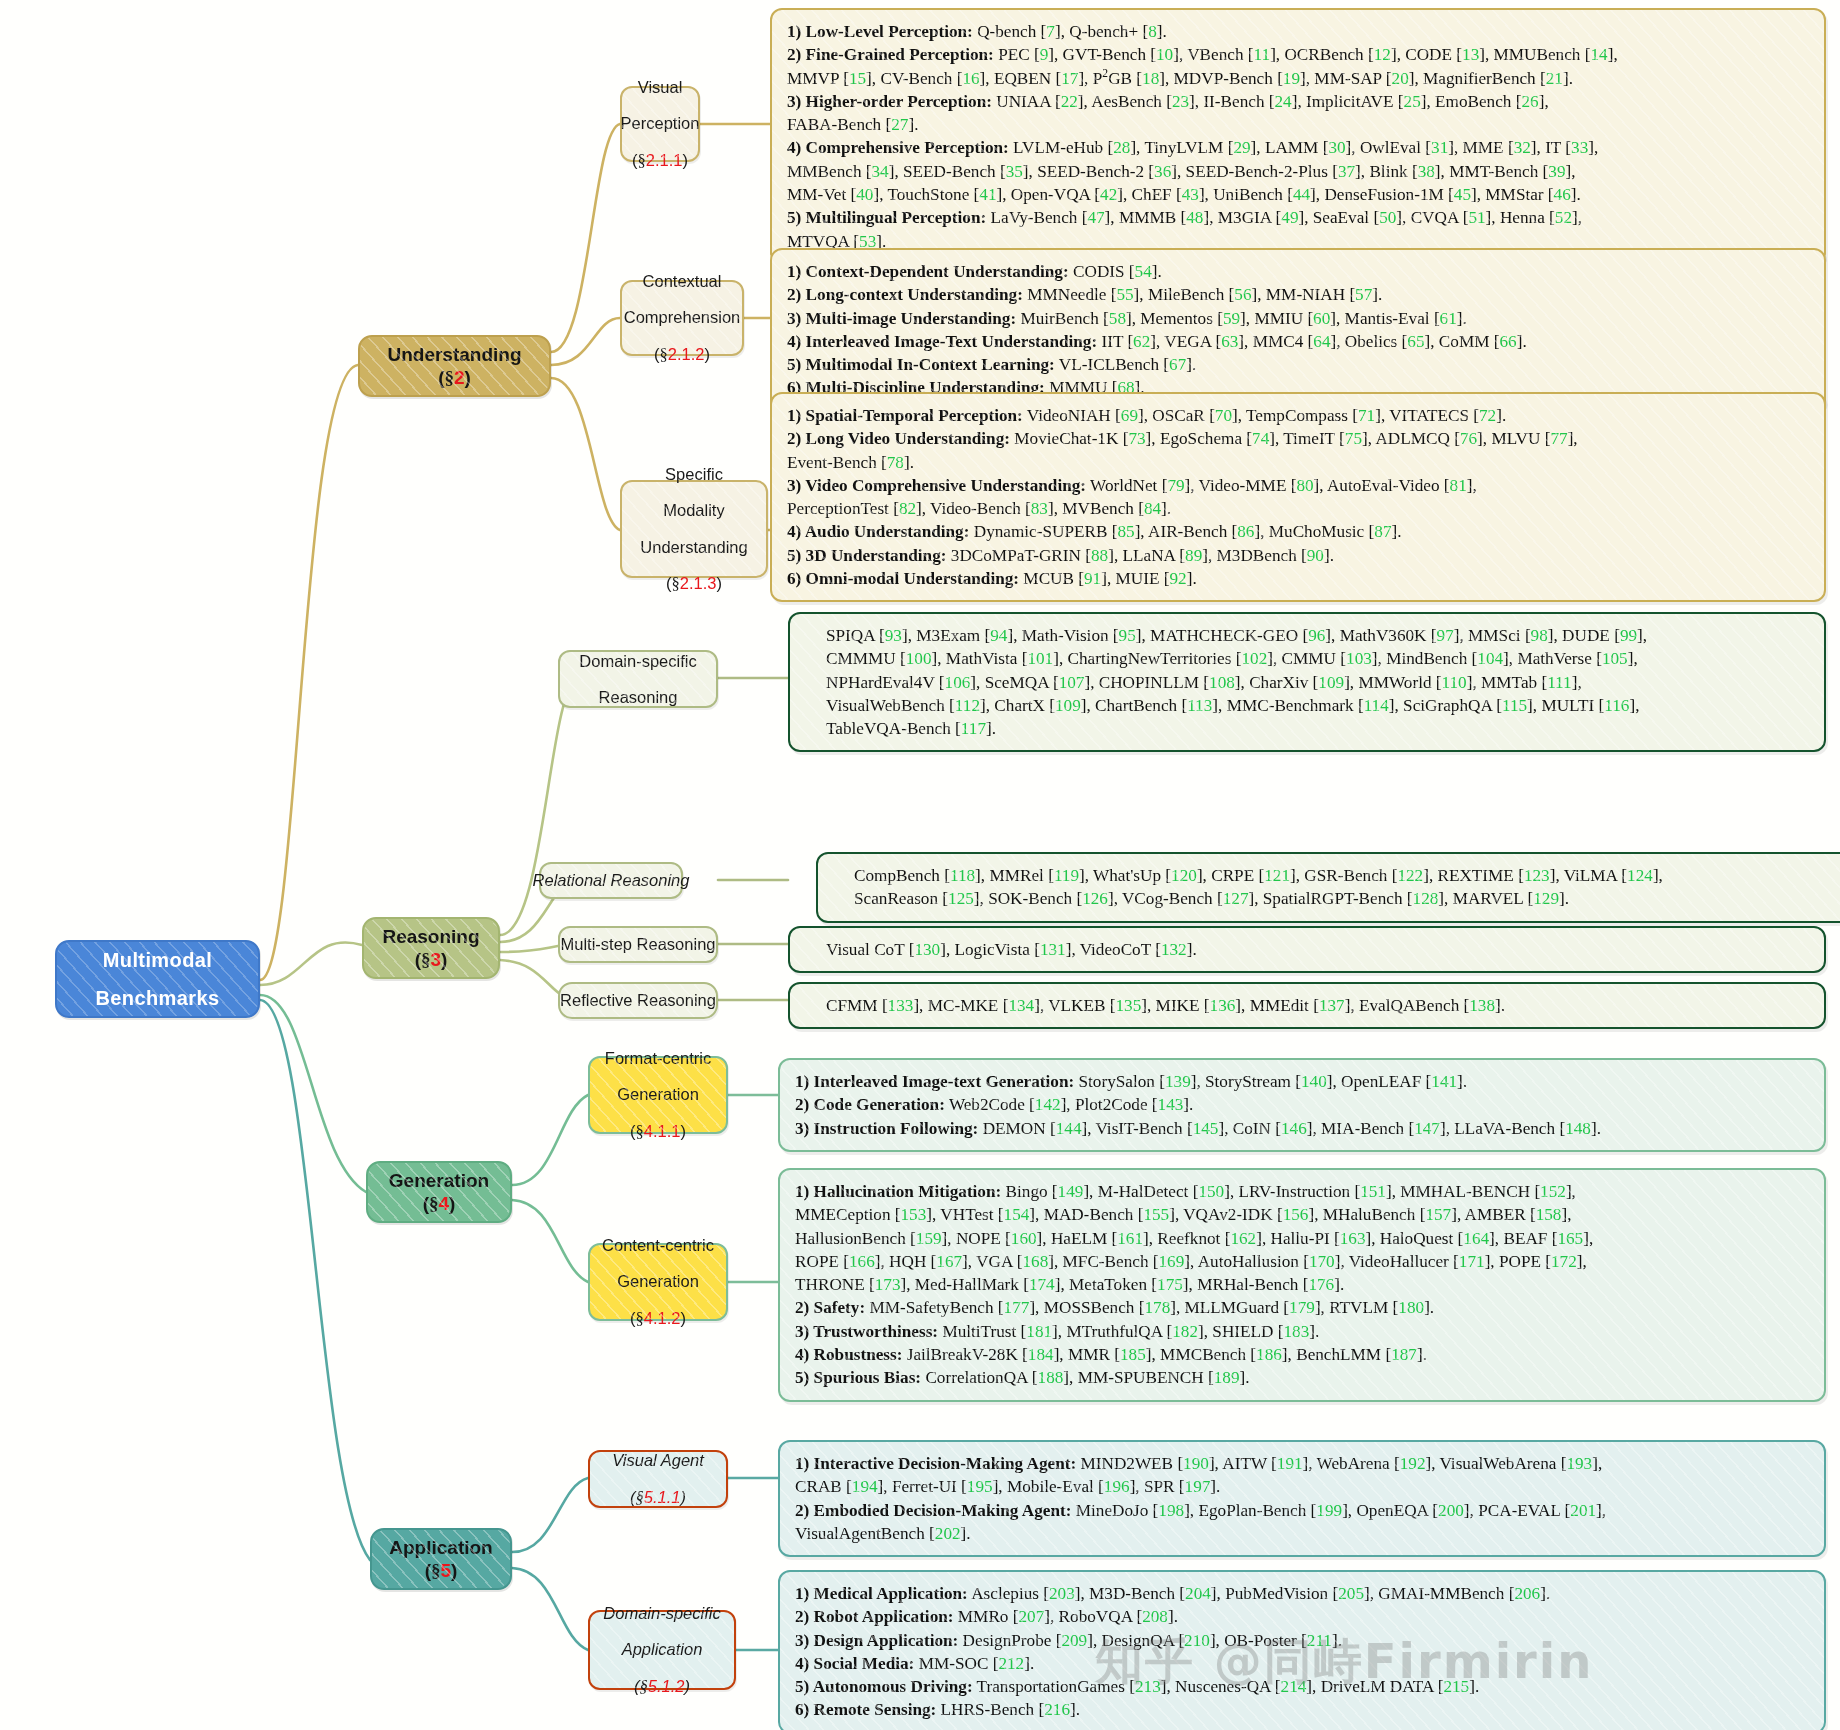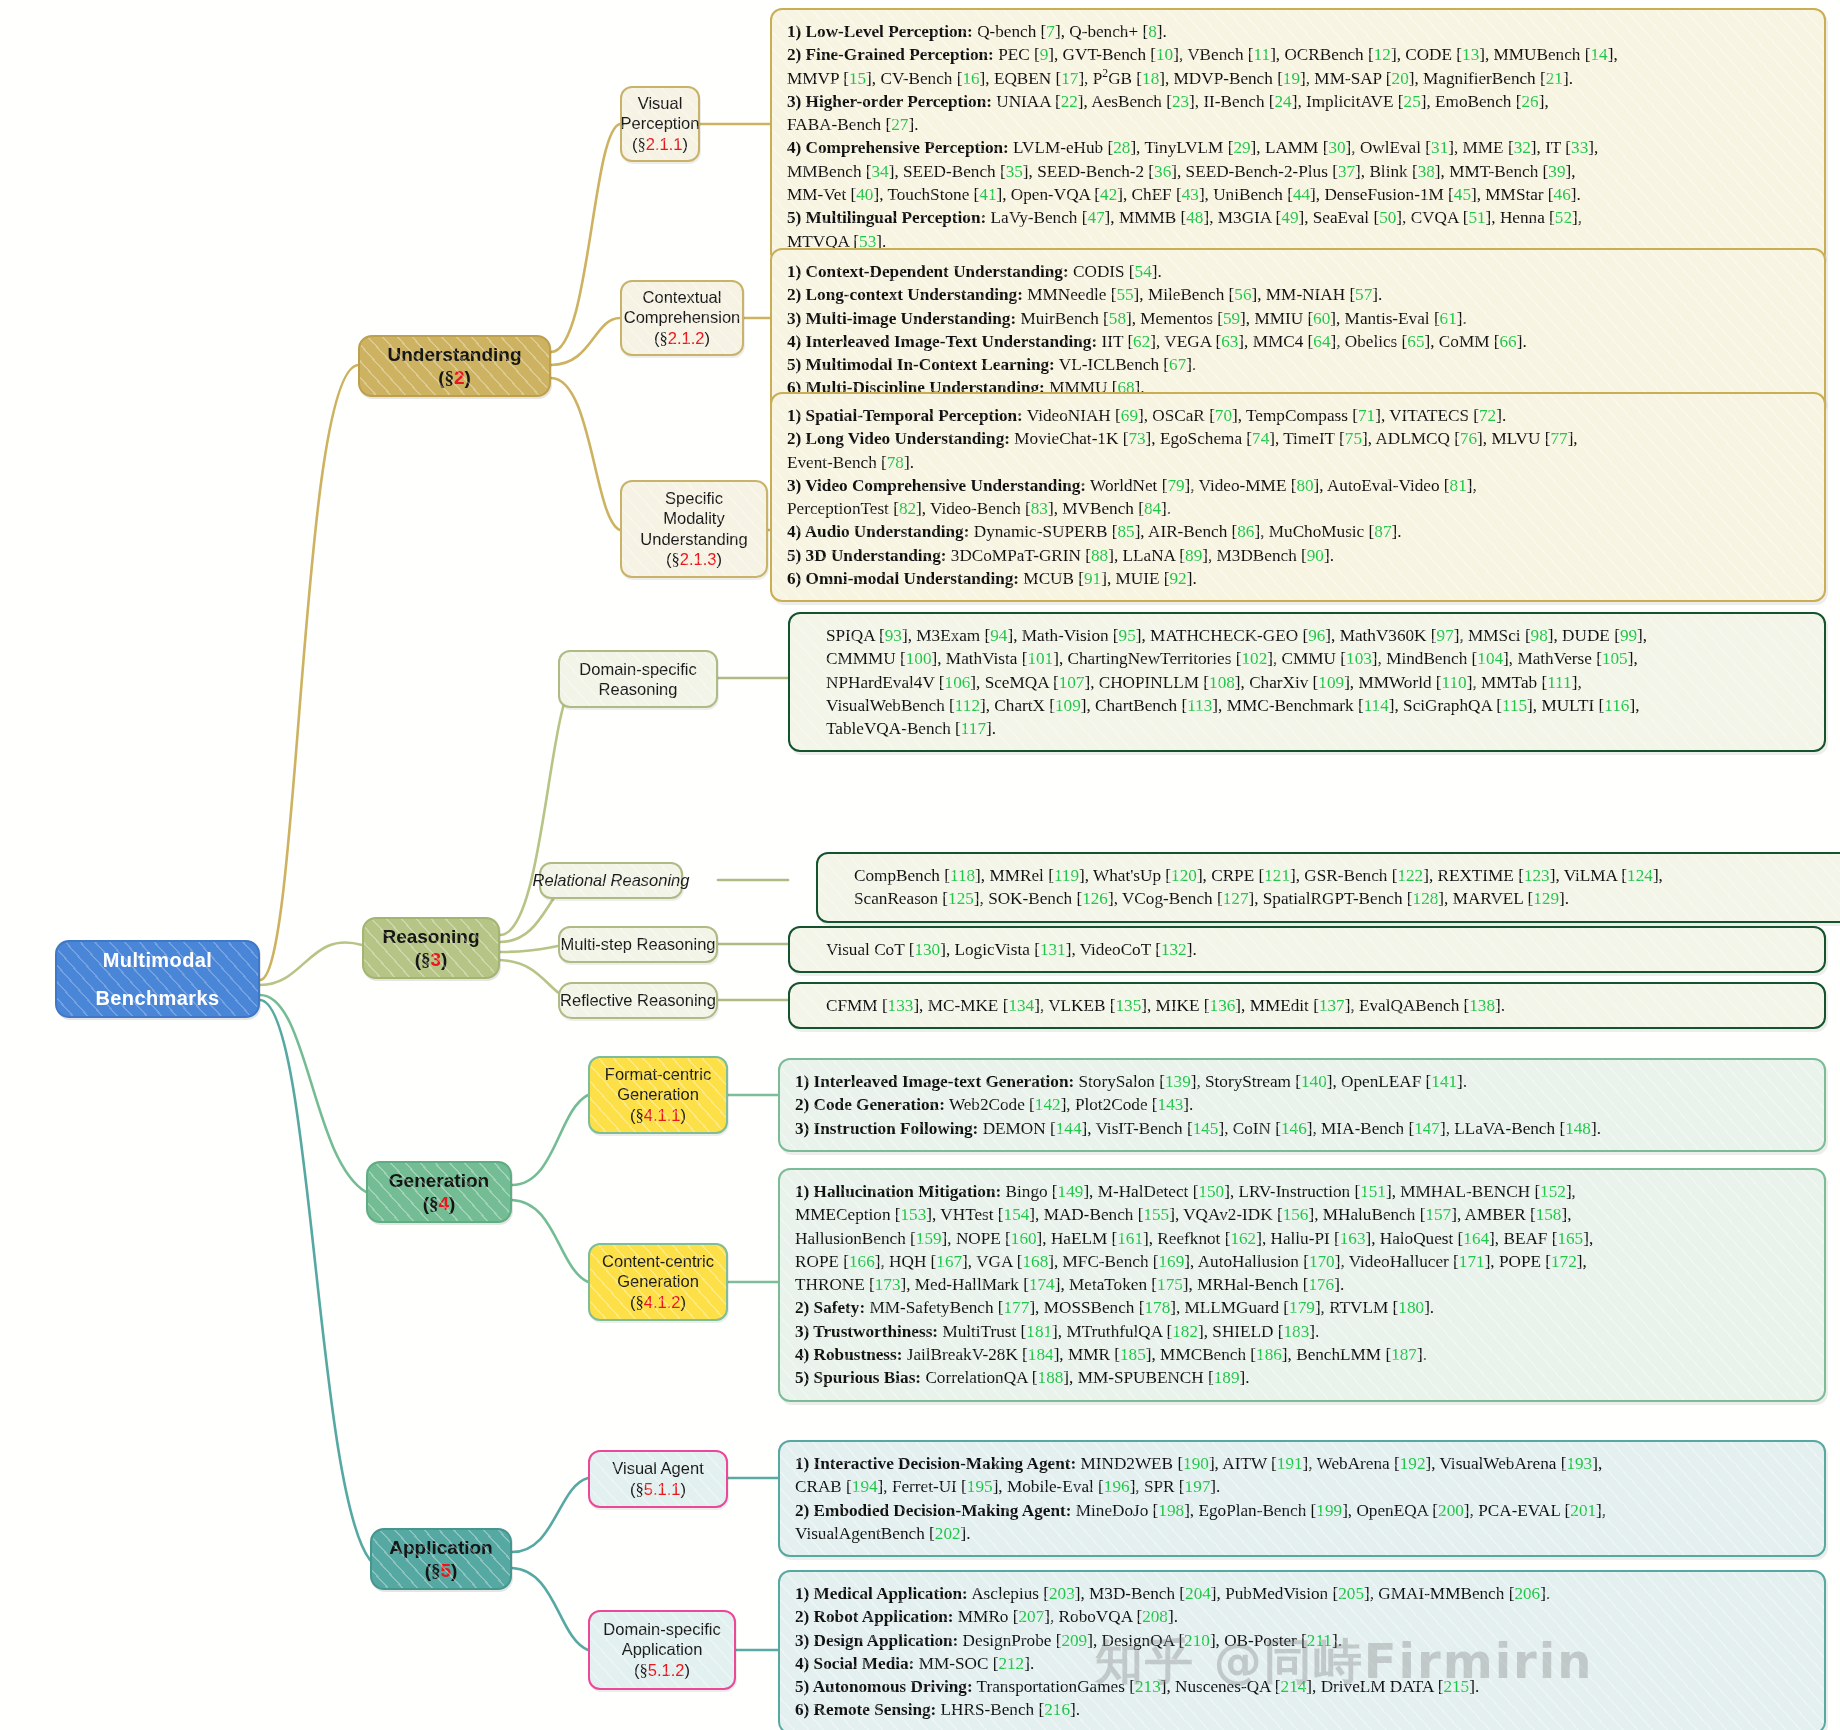--- a/index.html
+++ b/index.html
@@ -55,25 +55,26 @@
   .c-reasoning     { background:#b6c486; border:2px solid #a3b570; }
   .c-generation    { background:#74bd94; border:2px solid #5fad82; }
   .c-application   { background:#56a8a2; border:2px solid #45968f; }
 
   
   .lvl2 {
     font-size: 16.5px; font-weight: 400; color: #1a1a1a;
     border-radius: 12px;
     padding: 6px 10px;
     box-shadow: 1px 2px 0 rgba(0,0,0,.07);
+    gap: 16px;
   }
   .s-u { background:#f6f2e4; border:2px solid #c9b36a; }
   .s-r { background:#f2f4e7; border:2px solid #aebb84; }
   .s-g { background:#fde047; border:2px solid #7dbd99; }
-  .s-a { background:#e2f0ef; border:2px solid #ec4899; }
+  .s-a { background:#e2f0ef; border:2px solid #c2410c;font-style:italic; }
 
   .sec { color:#e8171c; }
   .sym { color:#1a1a1a; font-family:"Liberation Serif", serif; }
 
   
   .content {
     position: absolute;
     border-radius: 12px;
     padding: 10px 14px 10px 15px;
     font-family: "Liberation Serif", serif;

